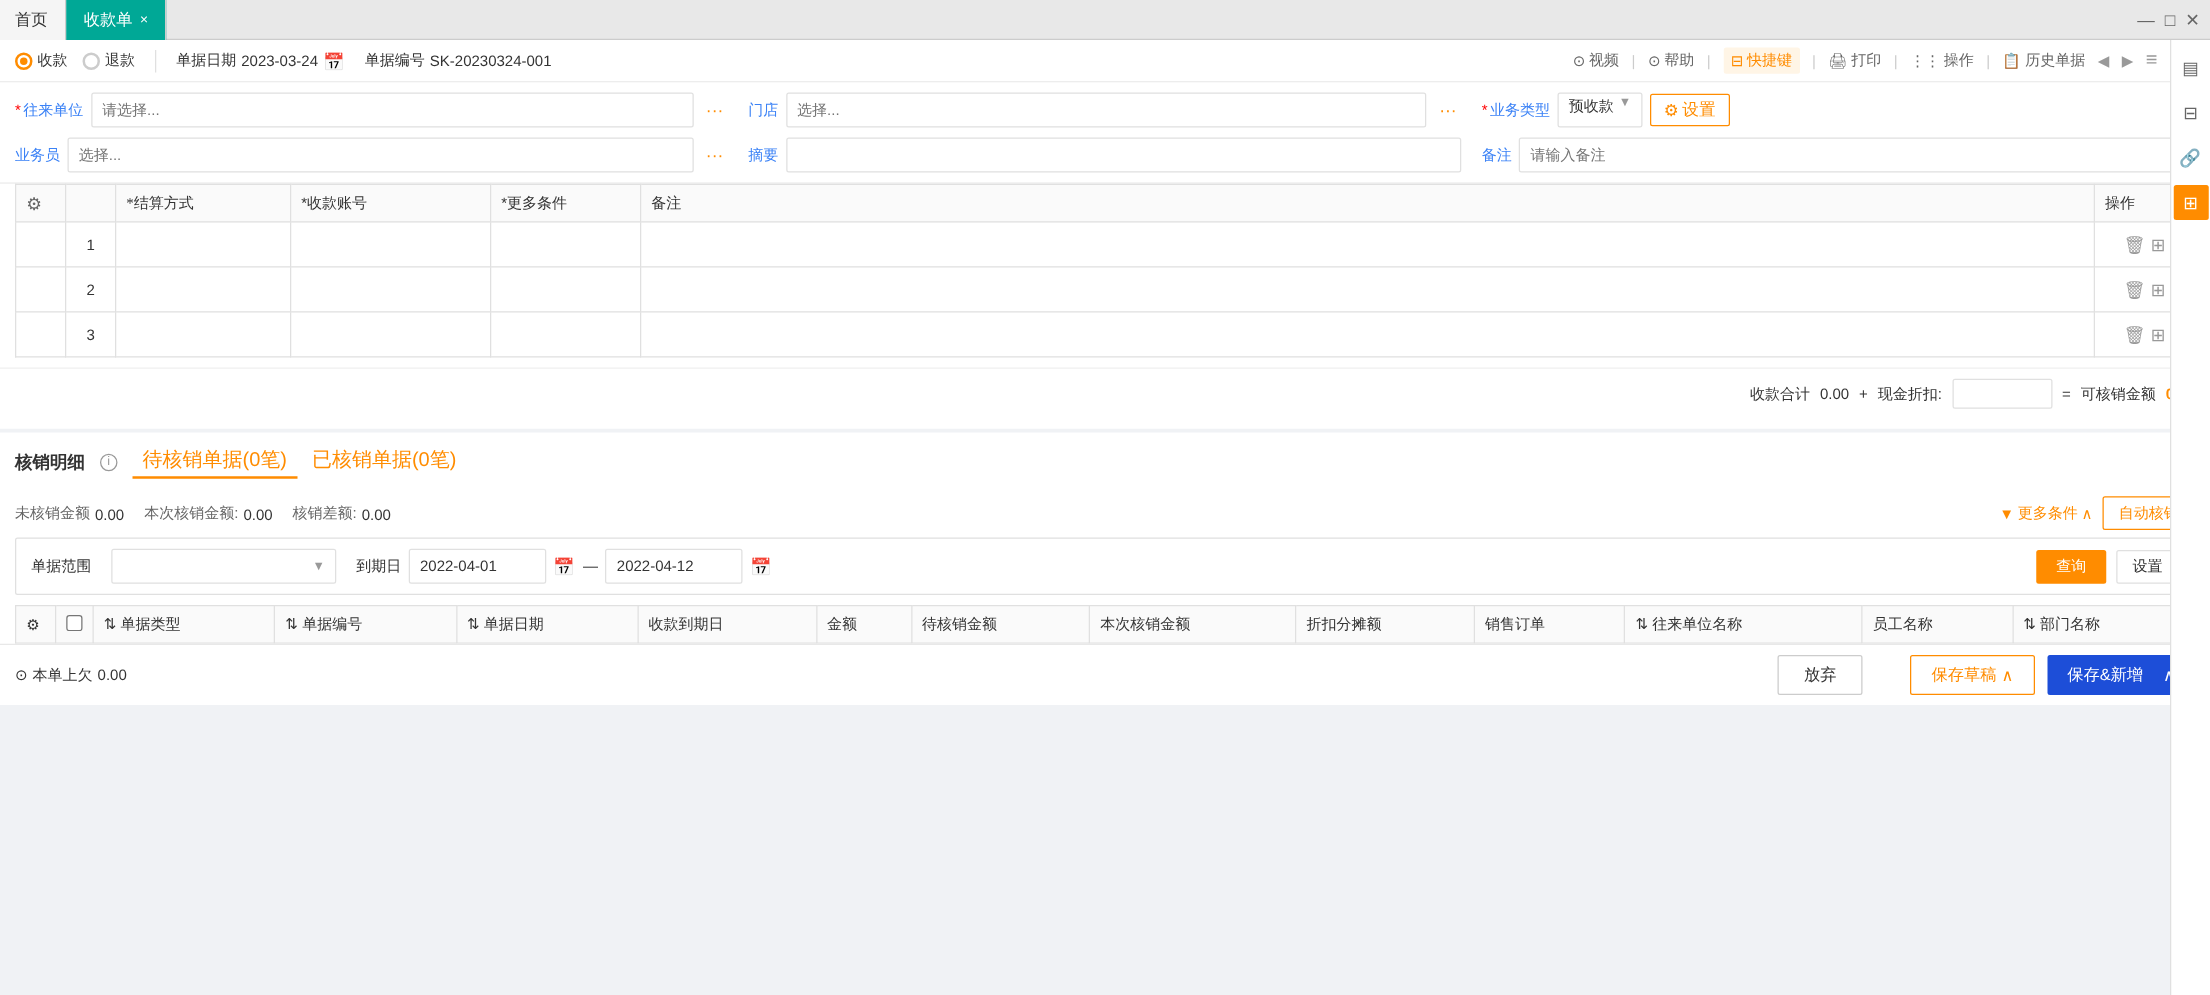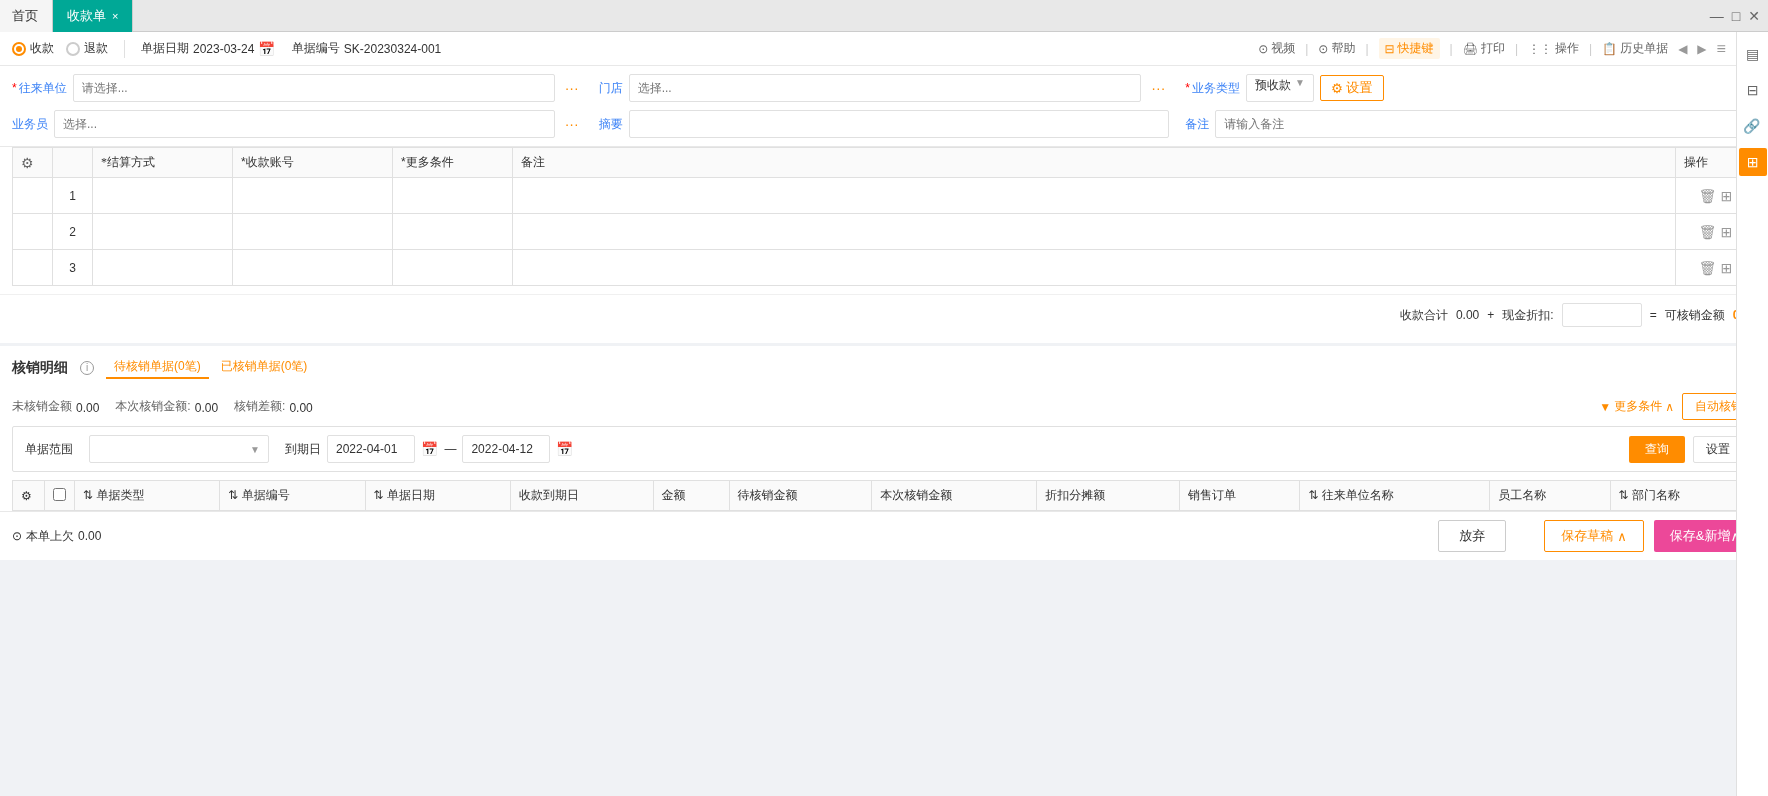--- a/index.html
+++ b/index.html
@@ -64,52 +64,52 @@
     .summary-row { display: flex; align-items: center; justify-content: flex-end; padding: 8px 12px; background: #fff; gap: 8px; font-size: 12px; border-top: 1px solid #f0f0f0; }
     .summary-orange { color: #ff8c00; font-weight: 600; }
     .discount-input { width: 80px; height: 24px; border: 1px solid #e0e0e0; border-radius: 2px; padding: 0 6px; font-size: 12px; outline: none; }
 
     
     .writeoff-section { background: #fff; margin-top: 8px; padding: 10px 12px 0; border-top: 3px solid #f0f2f5; }
     .writeoff-header { display: flex; align-items: center; gap: 12px; margin-bottom: 8px; }
     .writeoff-title { font-size: 14px; font-weight: 600; color: #333; }
     .info-icon { width: 14px; height: 14px; border-radius: 50%; border: 1px solid #999; display: inline-flex; align-items: center; justify-content: center; font-size: 10px; color: #999; cursor: pointer; }
     .tab-links { display: flex; gap: 4px; }
-    .tab-link { padding: 2px 8px; cursor: pointer; color: #ff8c00; font-size: 12px; }
+    .tab-link { padding: 2px 8px; cursor: pointer; color: #ff8c00; font-size: 16px; }
     .tab-link.active { border-bottom: 2px solid #ff8c00; }
 
     
     .stats-row { display: flex; align-items: center; gap: 16px; padding: 6px 0; font-size: 12px; }
     .stat-item { display: flex; align-items: flex-end; gap: 4px; }
     .stat-label { color: #666; }
     .stat-value { color: #333; font-weight: 500; }
     .filter-right { margin-left: auto; display: flex; align-items: center; gap: 8px; }
     .filter-btn { display: flex; align-items: center; gap: 3px; color: #ff8c00; cursor: pointer; font-size: 12px; }
     .auto-writeoff-btn { background: #fff; border: 1px solid #ff8c00; color: #ff8c00; padding: 4px 12px; border-radius: 2px; cursor: pointer; font-size: 12px; }
     .filter-field { display: flex; align-items: center; gap: 16px; }
     .filter-label { color: #333; white-space: nowrap; }
     .filter-select { display: flex; align-items: center; gap: 4px; border: 1px solid #e0e0e0; border-radius: 2px; padding: 2px 8px; height: 28px; cursor: pointer; background: #fff; min-width: 180px; }
     .date-range { display: flex; align-items: center; gap: 6px; }
-    .date-input { height: 28px; border: 1px solid #e0e0e0; border-radius: 2px; padding: 0 8px; font-size: 12px; color: #333; outline: none; width: 88px; }
+    .date-input { height: 28px; border: 1px solid #e0e0e0; border-radius: 2px; padding: 0 8px; font-size: 12px; color: #333; outline: none; width: 110px; }
     .query-btn { background: #ff8c00; border: none; color: #fff; padding: 4px 16px; border-radius: 2px; cursor: pointer; font-size: 12px; }
     .settings-btn2 { background: #fff; border: 1px solid #e0e0e0; color: #333; padding: 4px 12px; border-radius: 2px; cursor: pointer; font-size: 12px; }
 
     
     .bottom-table-section { background: #fff; }
     .bottom-table { width: 100%; border-collapse: collapse; font-size: 12px; }
     .bottom-table th { background: #fafafa; border: 1px solid #e0e0e0; padding: 6px 8px; font-weight: 500; color: #333; text-align: left; white-space: nowrap; }
 
     
     .footer { display: flex; align-items: center; padding: 8px 12px; background: #fff; border-top: 1px solid #e8e8e8; gap: 12px; }
     .footer-info { display: flex; align-items: center; gap: 4px; font-size: 12px; }
     .footer-info-icon { cursor: pointer; }
     .footer-right { margin-left: auto; display: flex; gap: 10px; }
     .btn-abandon { background: #fff; border: 1px solid #ccc; color: #333; padding: 6px 20px; border-radius: 2px; cursor: pointer; font-size: 13px; }
     .btn-draft { background: #fff; border: 1px solid #ff8c00; color: #ff8c00; padding: 6px 16px; border-radius: 2px; cursor: pointer; font-size: 13px; display: flex; align-items: center; gap: 4px; margin-left: 28px; }
-    .btn-save { background: #ec4899; border: none; color: #fff; padding: 2px 16px; border-radius: 2px; cursor: pointer; font-size: 13px; display: flex; align-items: center; gap: 0; }
+    .btn-save { background: #1d4ed8; border: none; color: #fff; padding: 2px 16px; border-radius: 2px; cursor: pointer; font-size: 13px; display: flex; align-items: center; gap: 16px; }
 
     
     .right-sidebar { position: fixed; right: 0; top: 32px; bottom: 0; width: 32px; background: #fff; border-left: 1px solid #e0e0e0; display: flex; flex-direction: column; align-items: center; padding-top: 8px; gap: 8px; z-index: 10; }
     .sidebar-icon { width: 28px; height: 28px; display: flex; align-items: center; justify-content: center; cursor: pointer; color: #666; border-radius: 2px; font-size: 14px; }
     .sidebar-icon.active { background: #ff8c00; color: #fff; }
 
     .chevron-down { font-size: 10px; color: #999; }
     .gear-icon { font-size: 14px; color: #666; cursor: pointer; }
   </style>
 </head>

